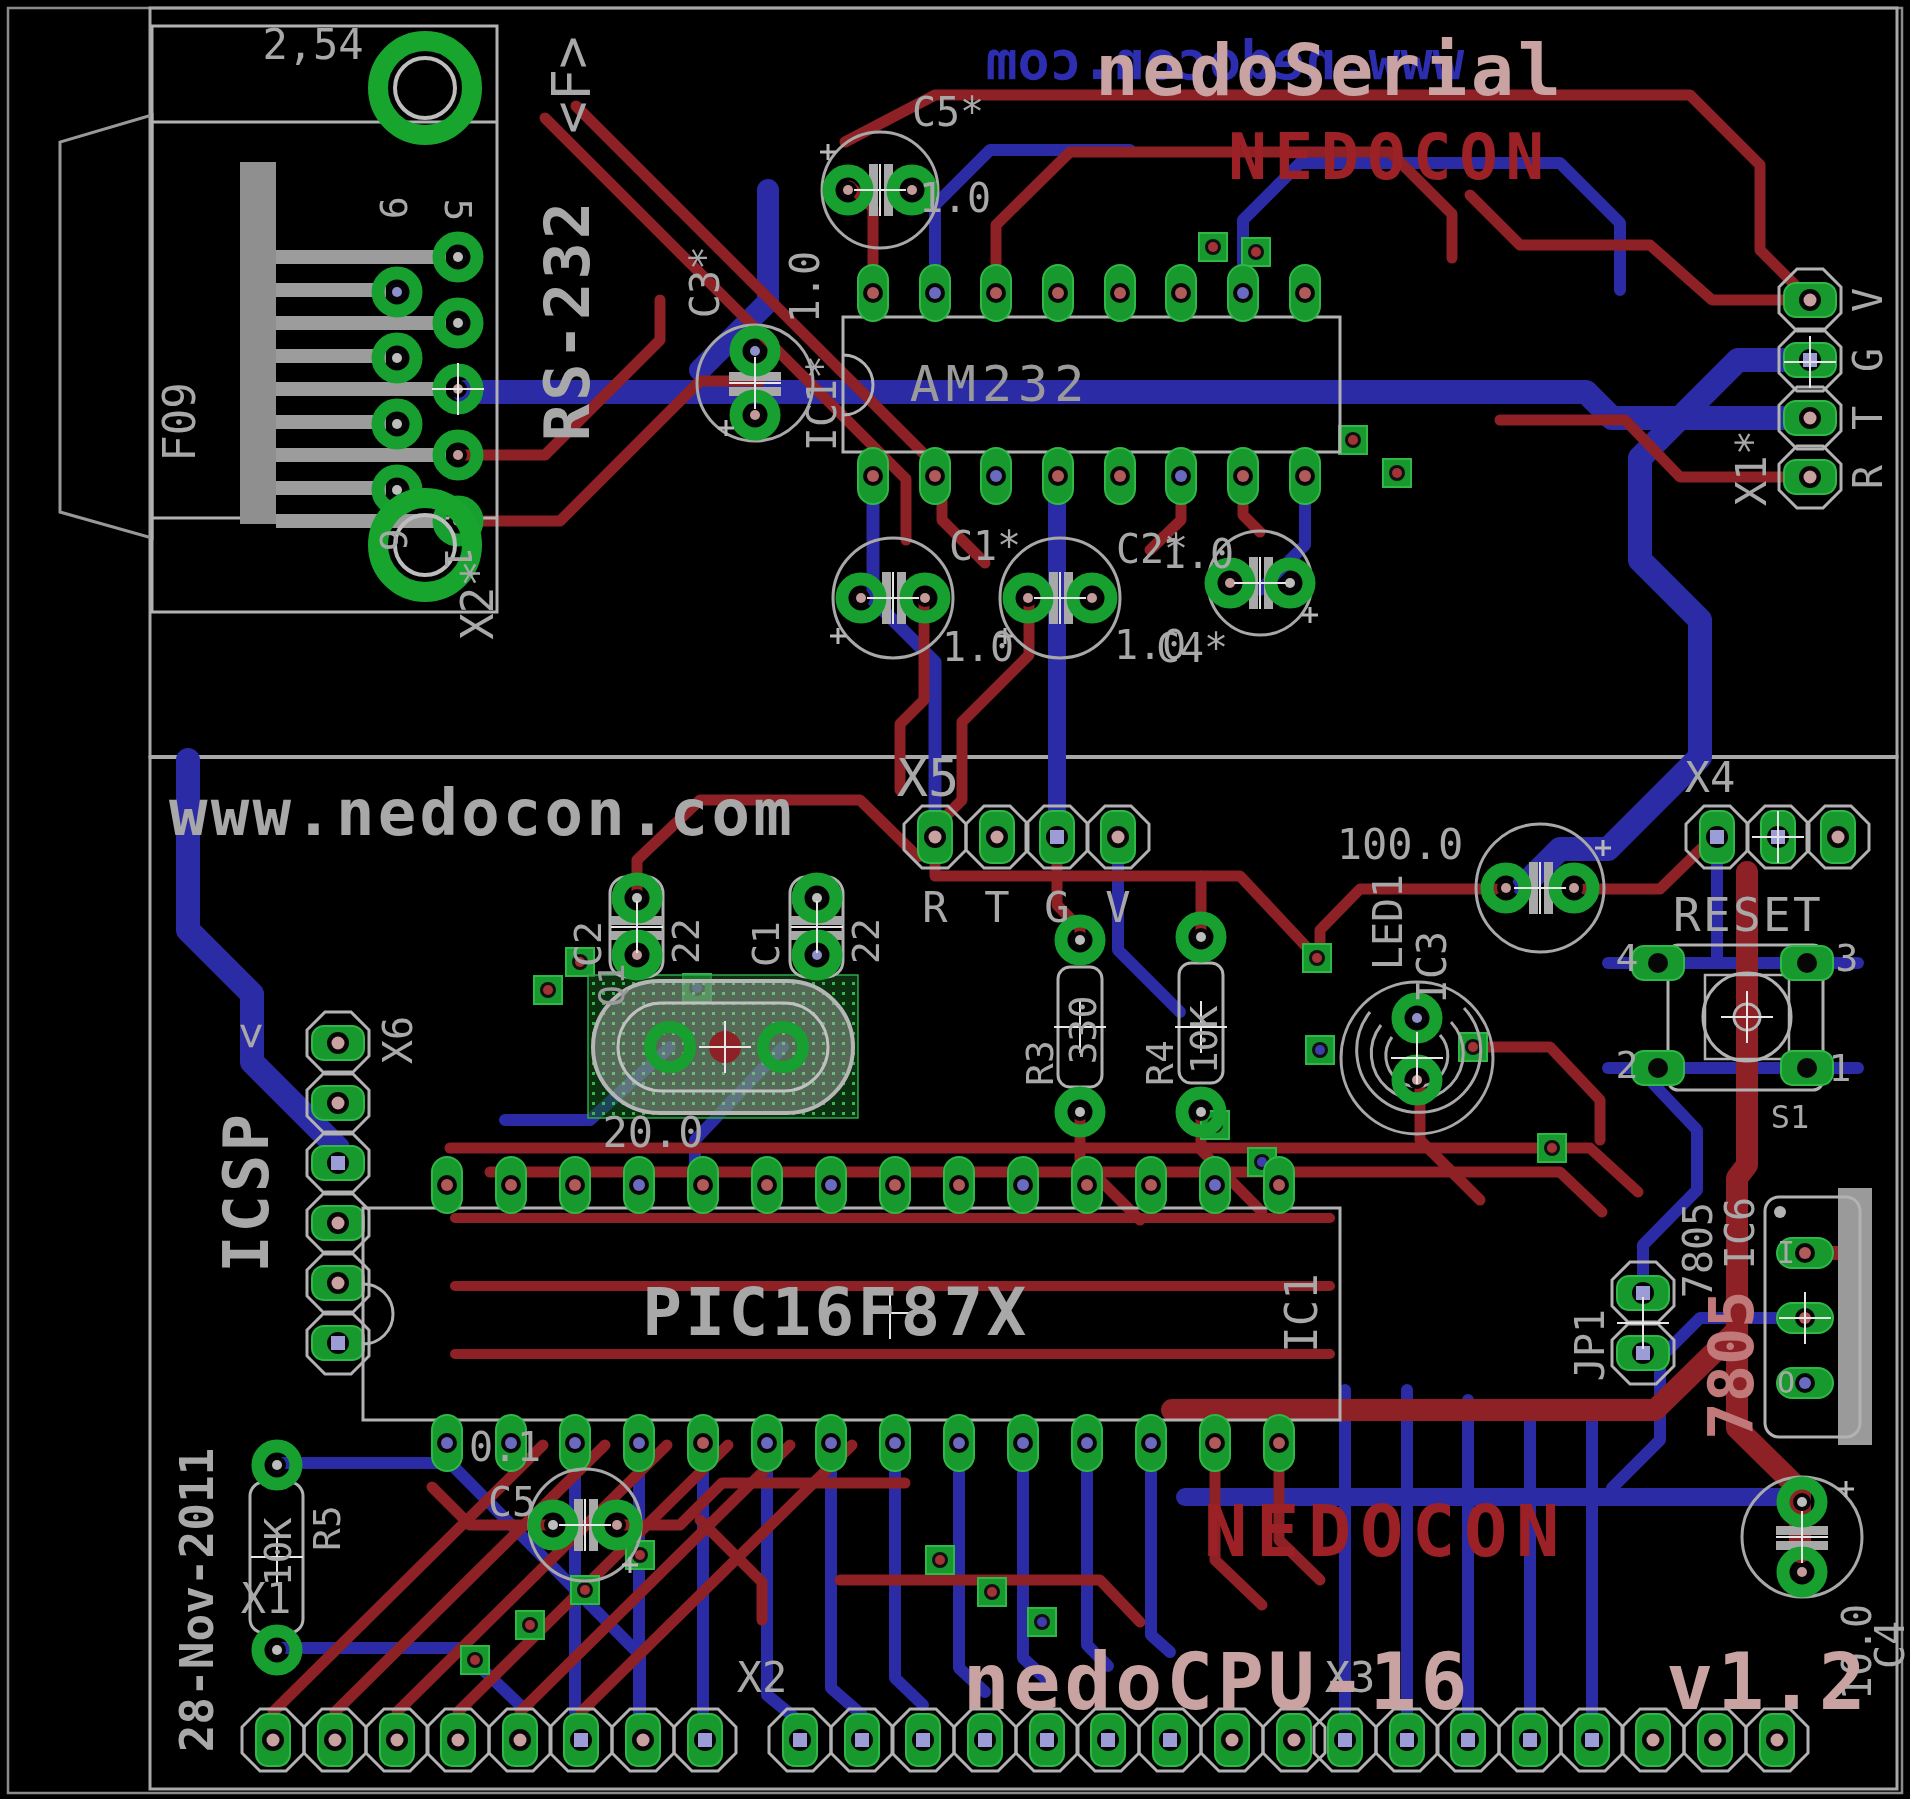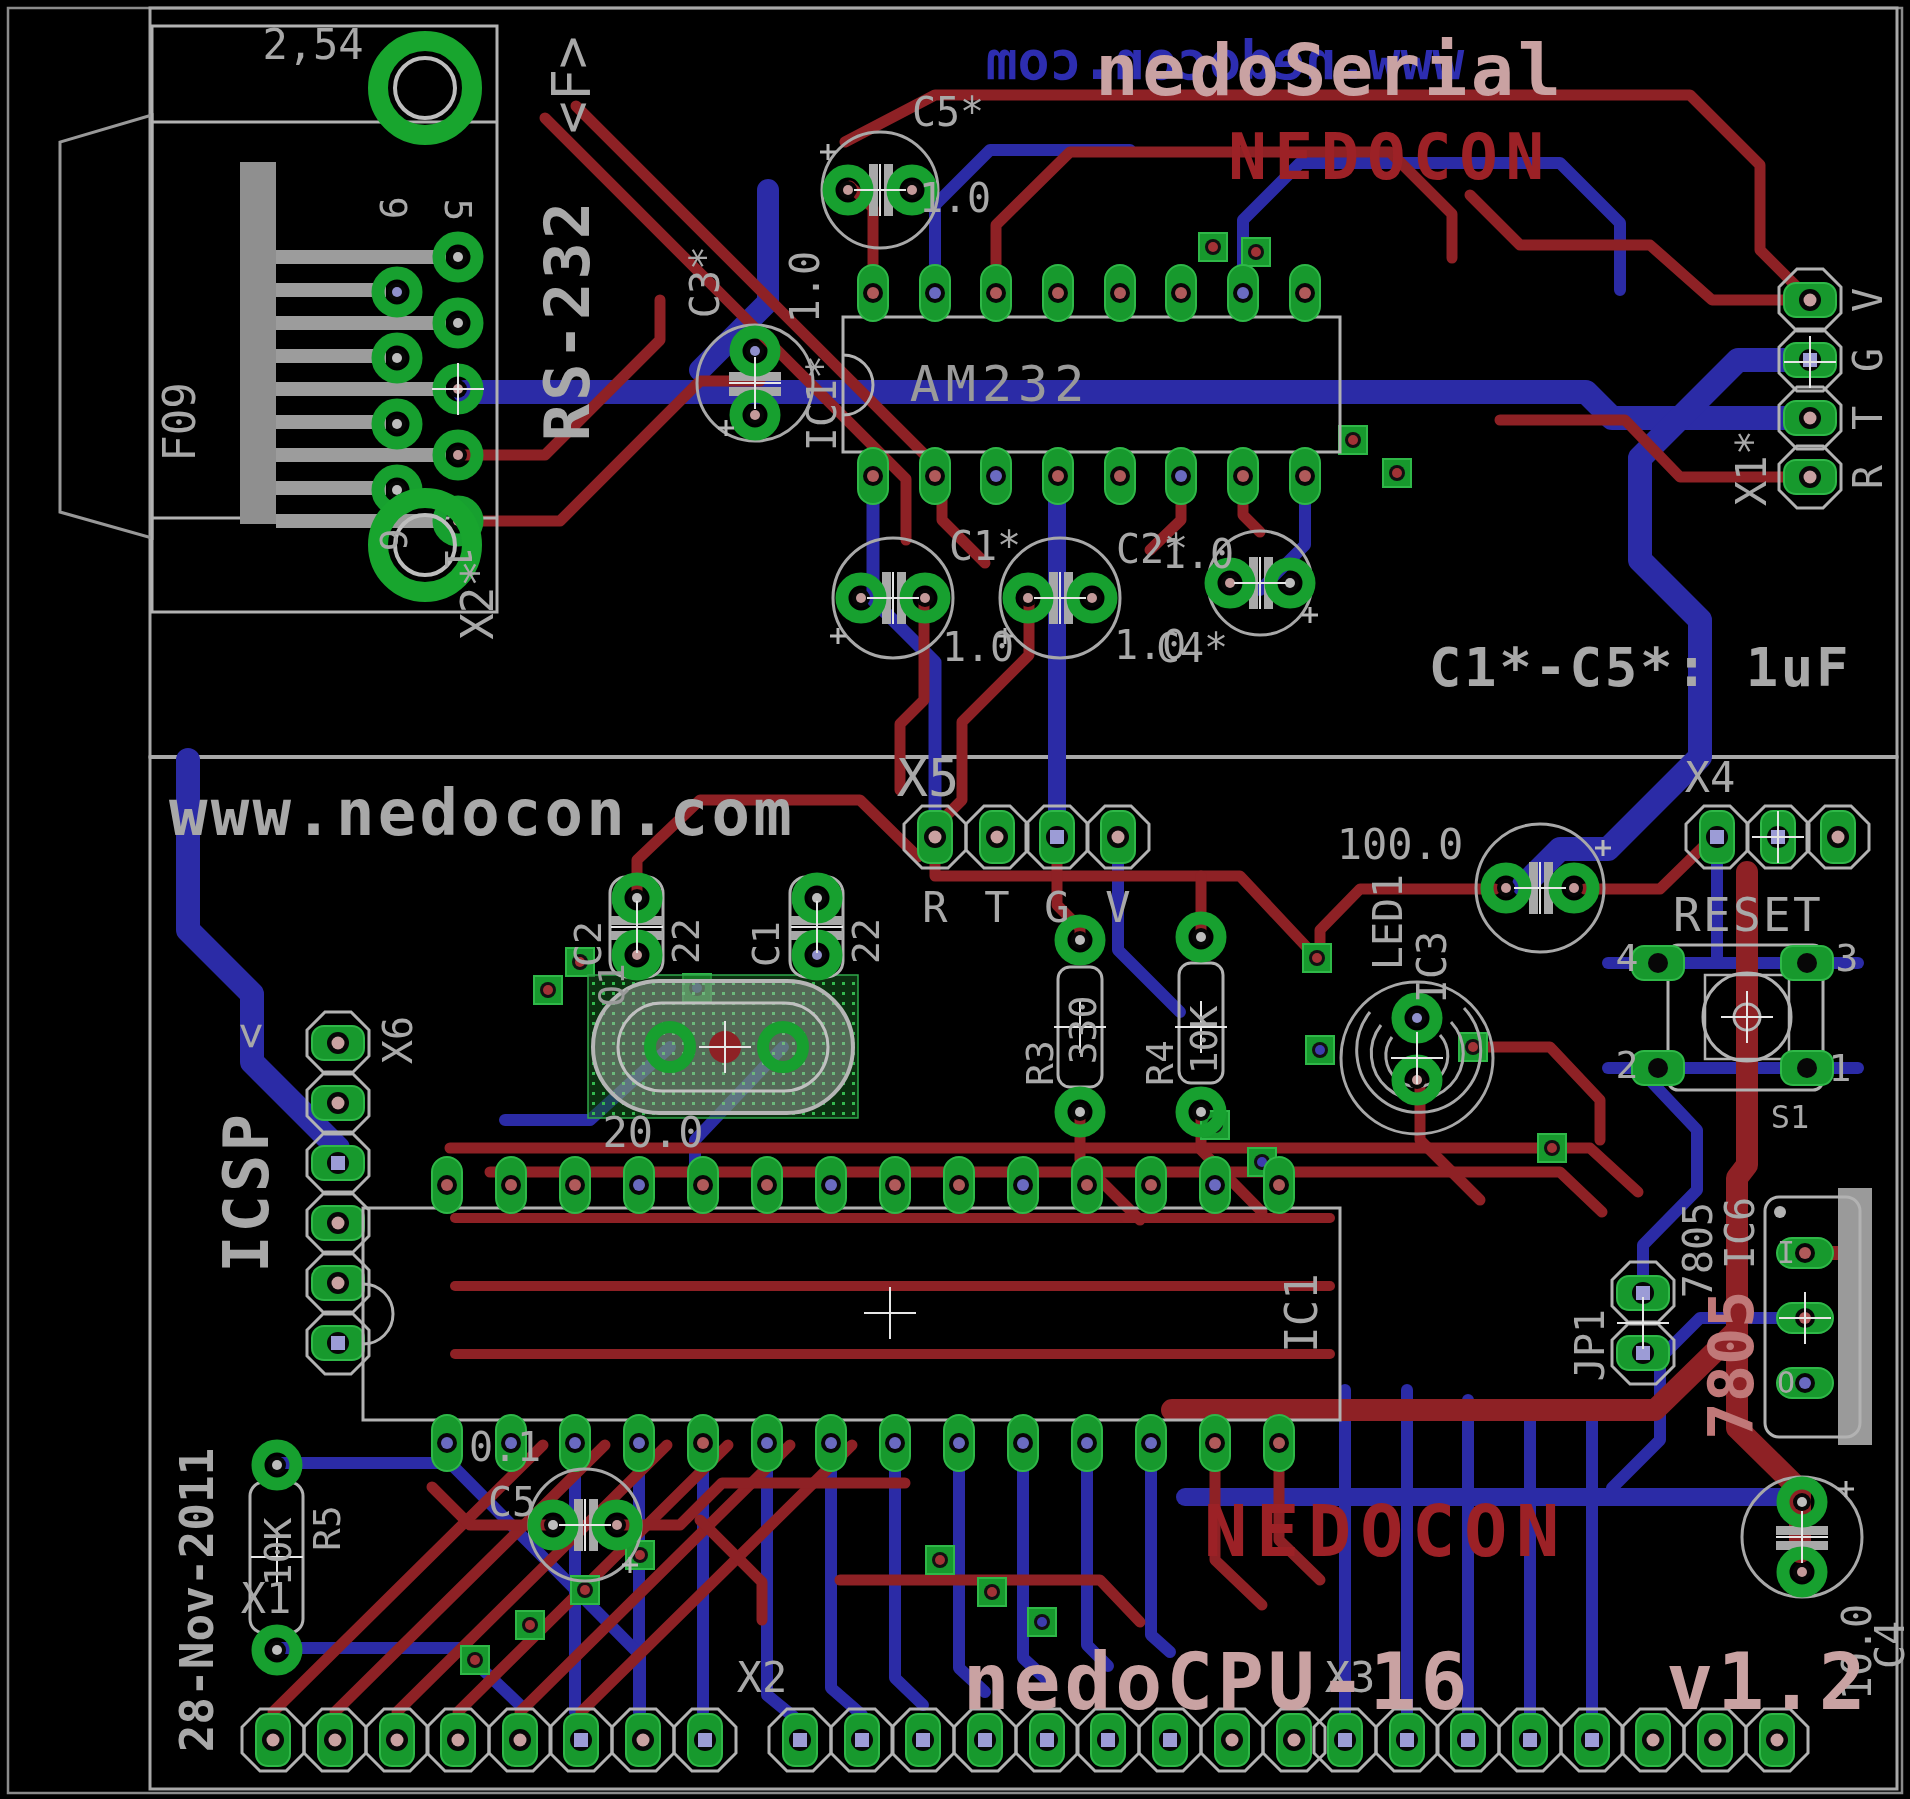--- a/index.html
+++ b/index.html
@@ -555,21 +555,20 @@
 <div class="L rn90" style="left:705px;top:282px;font-size:40px">C3*</div>
 <div class="L rn90" style="left:805px;top:287px;font-size:40px">1.0</div>
 <div class="L rn90" style="left:822px;top:403px;font-size:40px">IC1*</div>
 <div class="L thin ls" style="left:1000px;top:384px;font-size:50px">AM232</div>
 <div class="L" style="left:985px;top:546px;font-size:40px">C1*</div>
 <div class="L" style="left:978px;top:647px;font-size:40px">1.0</div>
 <div class="L" style="left:1152px;top:549px;font-size:40px">C2*</div>
 <div class="L" style="left:1198px;top:554px;font-size:40px">1.0</div>
 <div class="L" style="left:1150px;top:645px;font-size:40px">1.0</div>
 <div class="L" style="left:1192px;top:648px;font-size:40px">C4*</div>
-<div class="L b ls2" style="left:1640px;top:668px;font-size:54px">C1*-C5*: 1uF</div>
 <div class="L rn90" style="left:1752px;top:468px;font-size:42px">X1*</div>
 <div class="L rn90" style="left:1868px;top:300px;font-size:40px">V</div>
 <div class="L rn90" style="left:1868px;top:360px;font-size:40px">G</div>
 <div class="L rn90" style="left:1868px;top:418px;font-size:40px">T</div>
 <div class="L rn90" style="left:1868px;top:477px;font-size:40px">R</div>
 <div class="L mir b blue" style="left:1225px;top:60px;font-size:53px">www.nedocon.com</div>
 <div class="L b pink ls2" style="left:1330px;top:70px;font-size:72px">nedoSerial</div>
 <div class="L b red ls" style="left:1390px;top:157px;font-size:64px">NEDOCON</div>
 
 <div class="L b ls2" style="left:482px;top:813px;font-size:64px">www.nedocon.com</div>
@@ -594,20 +593,21 @@
 <div class="L rn90" style="left:766px;top:944px;font-size:38px">C1</div>
 <div class="L rn90" style="left:866px;top:941px;font-size:38px">22</div>
 <div class="L" style="left:653px;top:1133px;font-size:42px">20.0</div>
 <div class="L r90" style="left:252px;top:1036px;font-size:44px">&gt;</div>
 <div class="L rn90" style="left:398px;top:1040px;font-size:40px">X6</div>
 <div class="L rn90 b ls2" style="left:247px;top:1192px;font-size:62px">ICSP</div>
 <div class="L rn90" style="left:1040px;top:1063px;font-size:38px">R3</div>
 <div class="L rn90" style="left:1083px;top:1030px;font-size:38px">330</div>
 <div class="L rn90" style="left:1160px;top:1063px;font-size:38px">R4</div>
 <div class="L rn90" style="left:1204px;top:1040px;font-size:38px">10K</div>
+<div class="L b ls2" style="left:836px;top:1313px;font-size:66px">PIC16F87X</div>
 <div class="L rn90" style="left:1302px;top:1313px;font-size:44px">IC1</div>
 <div class="L" style="left:505px;top:1447px;font-size:40px">0.1</div>
 <div class="L" style="left:512px;top:1502px;font-size:40px">C5</div>
 <div class="L rn90" style="left:278px;top:1552px;font-size:38px">10K</div>
 <div class="L rn90" style="left:327px;top:1528px;font-size:38px">R5</div>
 <div class="L rn90 b" style="left:197px;top:1600px;font-size:46px">28-Nov-2011</div>
 <div class="L" style="left:266px;top:1599px;font-size:42px">X1</div>
 <div class="L" style="left:762px;top:1678px;font-size:42px">X2</div>
 <div class="L" style="left:1350px;top:1678px;font-size:42px">X3</div>
 <div class="L rn90" style="left:1590px;top:1345px;font-size:40px">JP1</div>

